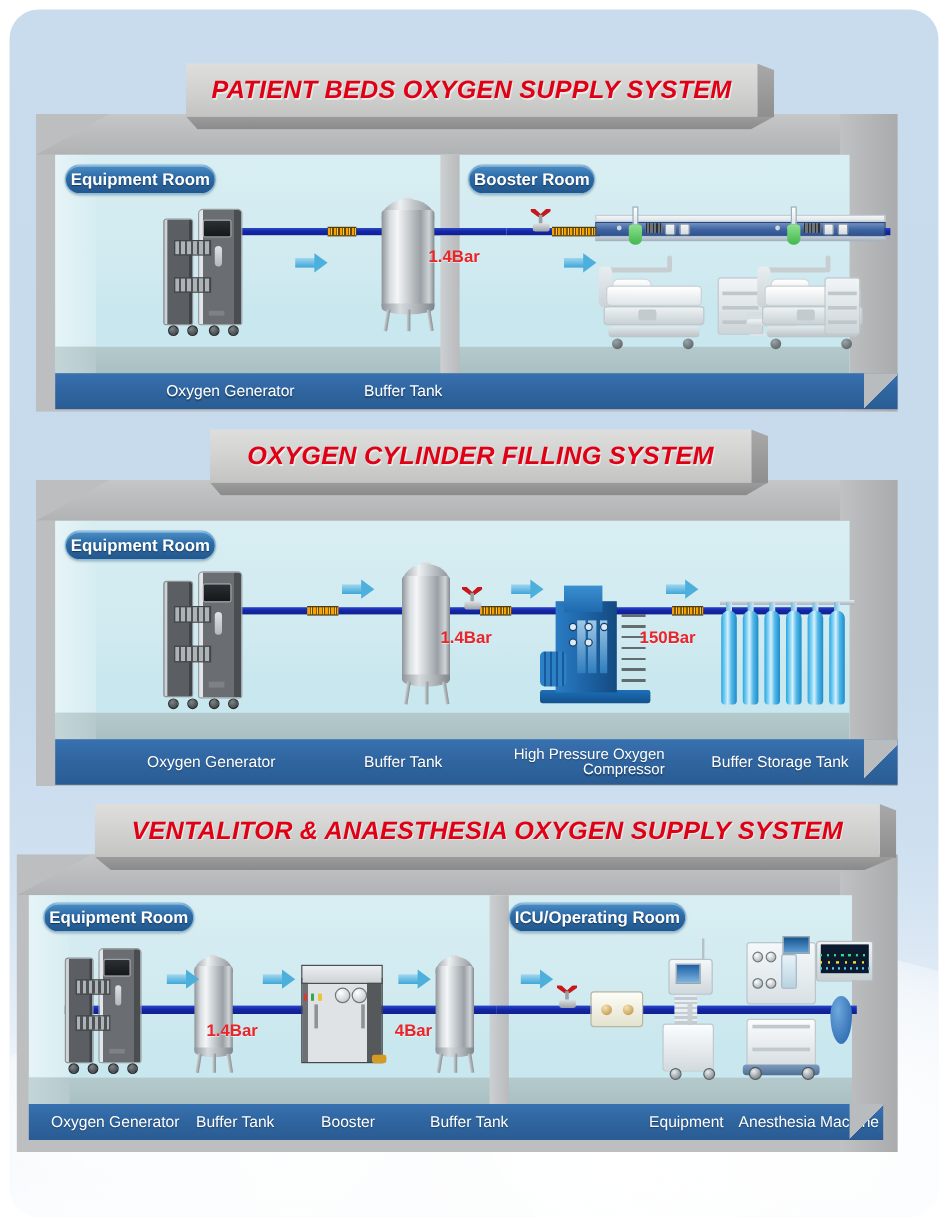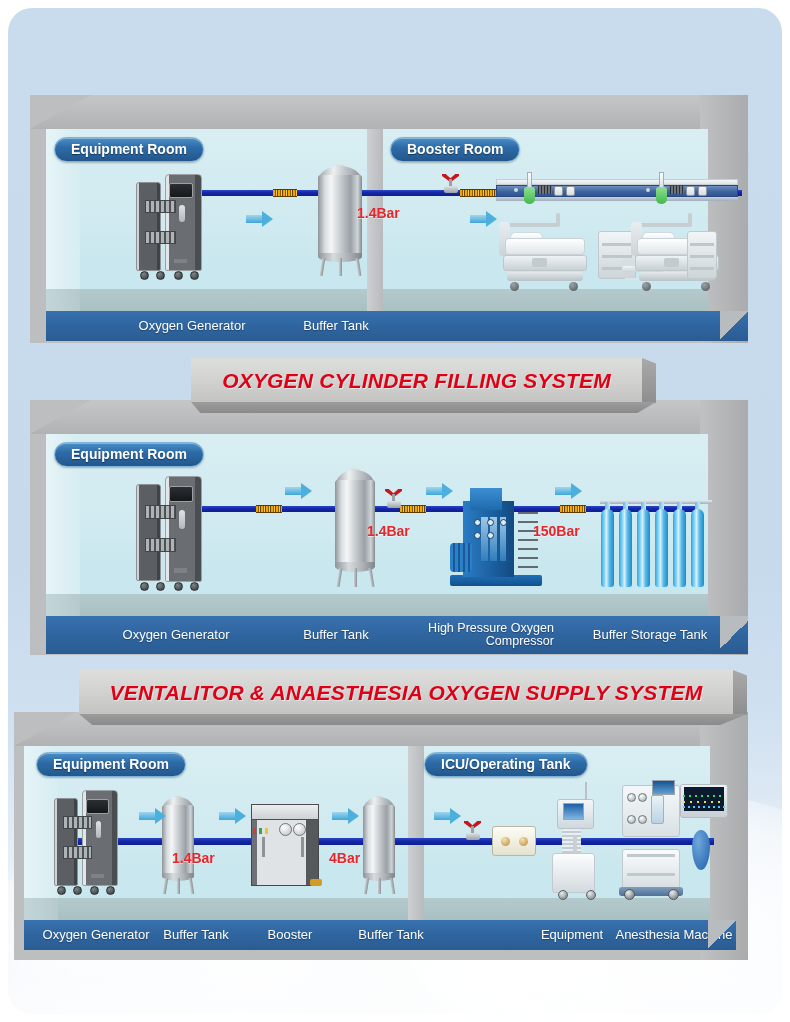--- a/index.html
+++ b/index.html
@@ -126,21 +126,21 @@
 
   
   .badge {
     position:absolute; z-index:7;
     background: linear-gradient(180deg,#4b8fc6 0%, #2d6ca8 40%, #23578c 100%);
     border:1px solid #7fb2d8;
     border-radius: 999px;
     color:#ffffff;
     font-weight:bold;
     display:flex; align-items:flex-end; justify-content:center;
-    padding: 3px 16px 4px;
+    padding: 3px 4px 4px;
     box-shadow: 0 1px 2px rgba(0,0,0,.25), inset 0 1px 0 rgba(255,255,255,.35);
     white-space:nowrap;
     text-shadow: 0 1px 1px rgba(0,0,0,.45);
   }
 
   
   .labelbar {
     position:absolute;
     background: linear-gradient(180deg,#3871b0 0%, #2f659f 50%, #2a5c93 100%);
     color:#fff;
@@ -438,20 +438,27 @@
 
 <div id="page">
 
   <div class="swirl swirl-a"></div>
   <div class="swirl swirl-b"></div>
   <div class="swirl swirl-c"></div>
   <div class="swirl swirl-d"></div>
 
   <div class="section" style="left:22px; top:45px; width:740px; height:290px;">
 
+    <div class="plaque" style="left:125px; top:0px; width:490px; height:55px;">
+      <div class="face">
+        <span class="plaque-text" style="font-size:21px;">PATIENT BEDS OXYGEN SUPPLY SYSTEM</span>
+      </div>
+      <div class="side"></div>
+      <div class="under"></div>
+    </div>
 
     <div class="shell" style="left:0px; top:42px; width:718px; height:248px;">
       <div class="body"></div>
       <div class="roof"></div>
       <div class="rightwall"></div>
     </div>
 
     <div class="room" style="left:16px; top:76px; width:662px; height:182px;">
       <div class="leftwall"></div>
       <div class="floor"></div>
@@ -582,21 +589,21 @@
 
     <div class="labelbar" style="left:16px; top:258px; width:702px; height:30px;">
       <div class="lbl" style="left:146px; font-size:13px;">Oxygen Generator</div>
       <div class="lbl" style="left:290px; font-size:13px;">Buffer Tank</div>
       <div class="corner"></div>
     </div>
   </div>
 
   <div class="section" style="left:22px; top:350px; width:740px; height:295px;">
 
-    <div class="plaque" style="left:161px; top:0px; width:465px; height:55px;padding-left:32px;">
+    <div class="plaque" style="left:145px; top:0px; width:465px; height:55px;padding-left:32px;">
       <div class="face">
         <span class="plaque-text" style="font-size:21px;">OXYGEN CYLINDER FILLING  SYSTEM</span>
       </div>
       <div class="side"></div>
       <div class="under"></div>
     </div>
 
     <div class="shell" style="left:0px; top:42px; width:718px; height:255px;">
       <div class="body"></div>
       <div class="roof"></div>
@@ -726,21 +733,21 @@
     <div class="room" style="left:10px; top:76px; width:686px; height:174px;">
       <div class="leftwall"></div>
       <div class="floor"></div>
     </div>
     <div class="divider" style="left:394px; top:76px; height:174px;"></div>
 
     <div class="badge" style="left:22px; top:82px; font-size:14px;">
       <span>Equipment Room</span>
     </div>
     <div class="badge" style="left:410px; top:82px; font-size:14px;">
-      <span>ICU/Operating Tank</span>
+      <span>ICU/Operating Room</span>
     </div>
 
     <div class="pipe" style="left:40px; top:168px; width:360px; height:7px;"></div>
     <div class="pipe" style="left:400px; top:168px; width:300px; height:7px;"></div>
 
     <div class="valve" style="left:450px; top:150px; width:18px; height:22px;">
       <div class="handle"></div>
       <div class="stemv"></div>
       <div class="bodyv"></div>
     </div>

